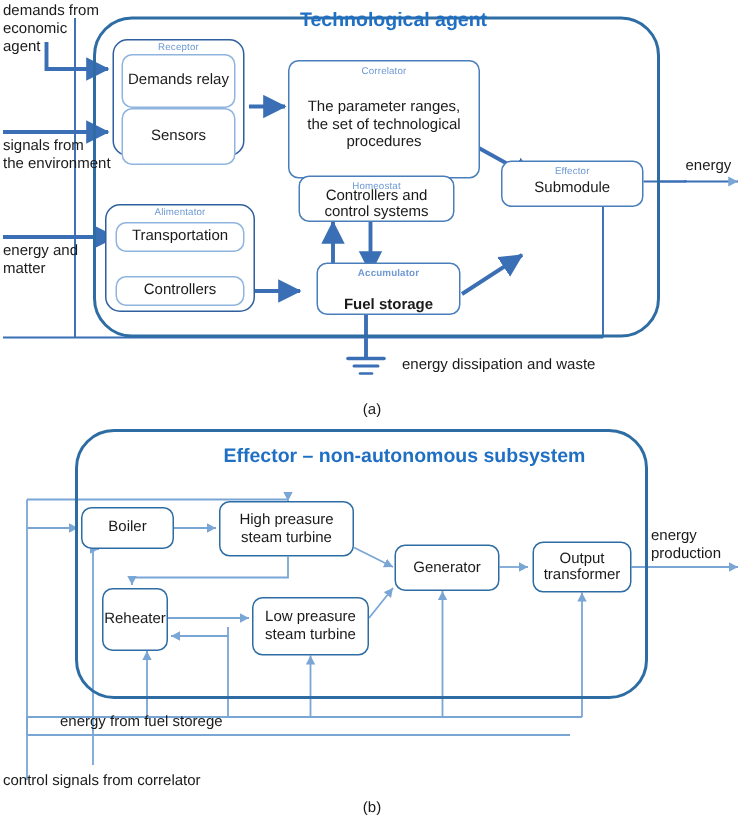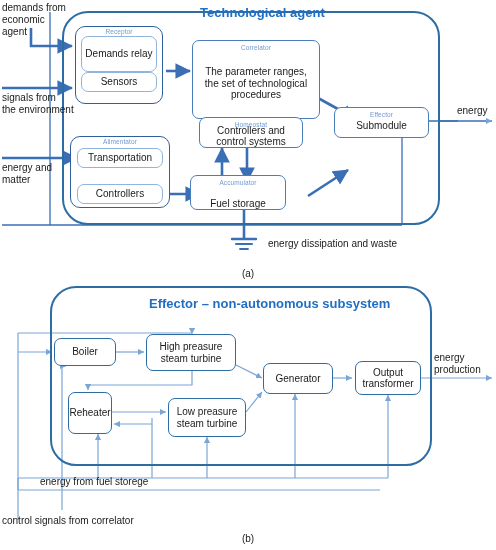--- a/index.html
+++ b/index.html
@@ -193,21 +193,21 @@
   <div class="frame" style="left:62px;top:11px;width:378px;height:214px;"></div>
 
   <div class="frame-title" style="left:200px;top:5px;">Technological agent</div>
 
   <div class="group" style="left:75px;top:26px;width:88px;height:78px;">
     <div class="group-cap">Receptor</div>
   </div>
   <div class="node thin" style="left:81px;top:36px;width:76px;height:36px;">
     <span>Demands relay</span>
   </div>
-  <div class="node thin" style="left:81px;top:72px;width:76px;height:20px;">
+  <div class="node thin" style="left:81px;top:72px;width:76px;height:38px;">
     <span>Sensors</span>
   </div>
 
   <div class="node" style="left:192px;top:40px;width:128px;height:79px;padding-top:8px;white-space:pre-line;">
     <div class="group-cap">Correlator</div>
     <span>The parameter ranges,
 the set of technological
 procedures</span>
   </div>
 
@@ -225,21 +225,21 @@
   <div class="group" style="left:70px;top:136px;width:100px;height:72px;">
     <div class="group-cap">Alimentator</div>
   </div>
   <div class="node thin" style="left:77px;top:148px;width:86px;height:20px;">
     <span>Transportation</span>
   </div>
   <div class="node thin" style="left:77px;top:184px;width:86px;height:20px;">
     <span>Controllers</span>
   </div>
 
-  <div class="node" style="left:190px;top:175px;width:96px;height:35px;padding-top:22px;">
+  <div class="node" style="left:211px;top:175px;width:96px;height:35px;padding-top:22px;font-weight:bold;">
     <div class="group-cap">Accumulator</div>
     <span>Fuel storage</span>
   </div>
 
   <div class="lbl" style="left:2px;top:2px;">demands from
 economic
 agent</div>
   <div class="lbl" style="left:2px;top:92px;">signals from
 the environment</div>
   <div class="lbl" style="left:2px;top:162px;">energy and

